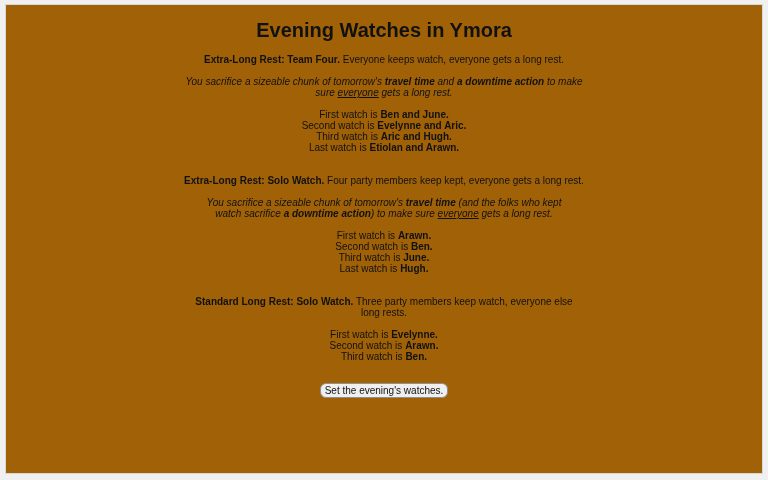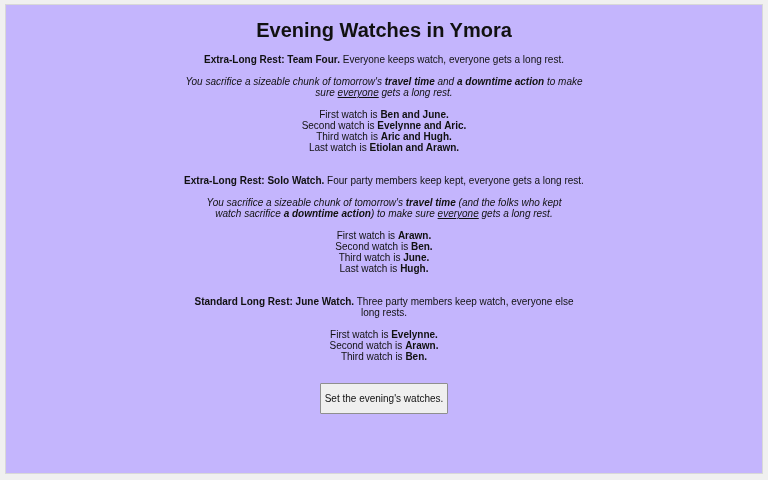--- a/index.html
+++ b/index.html
@@ -9,21 +9,21 @@
       height: 480px;
       background: #f0f0f0;
       overflow: hidden;
     }
     .panel {
       position: absolute;
       left: 5px;
       top: 4px;
       width: 756px;
       height: 468px;
-      background: #c4b5fd;
+      background: #a16207;
       border: 1px solid #d8d8d8;
       box-sizing: content-box;
       font-family: "Liberation Sans", sans-serif;
       color: #111;
     }
     .content {
       width: 400px;
       margin: 0 auto;
       text-align: center;
       font-size: 10px;
@@ -48,23 +48,23 @@
     b { font-weight: bold; }
     u { }
     .btnwrap { margin-top: 21px; }
     button {
       font-family: "Liberation Sans", sans-serif;
       font-size: 10px;
       line-height: 11px;
       padding: 1px 4px;
       background: #efefef;
       border: 1px solid #8f8f8f;
-      border-radius: 1px;
+      border-radius: 6px;
       color: #111;
-      height: 31px;
+      height: 15px;
     }
   </style>
 </head>
 <body>
 
 <div class="panel">
   <div class="content">
 
     <h1>Evening Watches in Ymora</h1>
 
@@ -84,21 +84,21 @@
       <p class="note" style="padding: 0 14px;"><span>You sacrifice a sizeable chunk of tomorrow's </span><b>travel time</b><span> (and the folks who kept watch sacrifice </span><b>a downtime action</b><span>) to make sure </span><u>everyone</u><span> gets a long rest.</span></p>
       <div class="watches">
         <div><span>First watch is </span><b>Arawn.</b></div>
         <div><span>Second watch is </span><b>Ben.</b></div>
         <div><span>Third watch is </span><b>June.</b></div>
         <div><span>Last watch is </span><b>Hugh.</b></div>
       </div>
     </div>
 
     <div class="section3">
-      <p style="padding: 0 10px;"><b>Standard Long Rest: June Watch.</b><span> Three party members keep watch, everyone else long rests.</span></p>
+      <p style="padding: 0 10px;"><b>Standard Long Rest: Solo Watch.</b><span> Three party members keep watch, everyone else long rests.</span></p>
       <div class="watches">
         <div><span>First watch is </span><b>Evelynne.</b></div>
         <div><span>Second watch is </span><b>Arawn.</b></div>
         <div><span>Third watch is </span><b>Ben.</b></div>
       </div>
     </div>
 
     <div class="btnwrap">
       <button type="button">Set the evening's watches.</button>
     </div>

